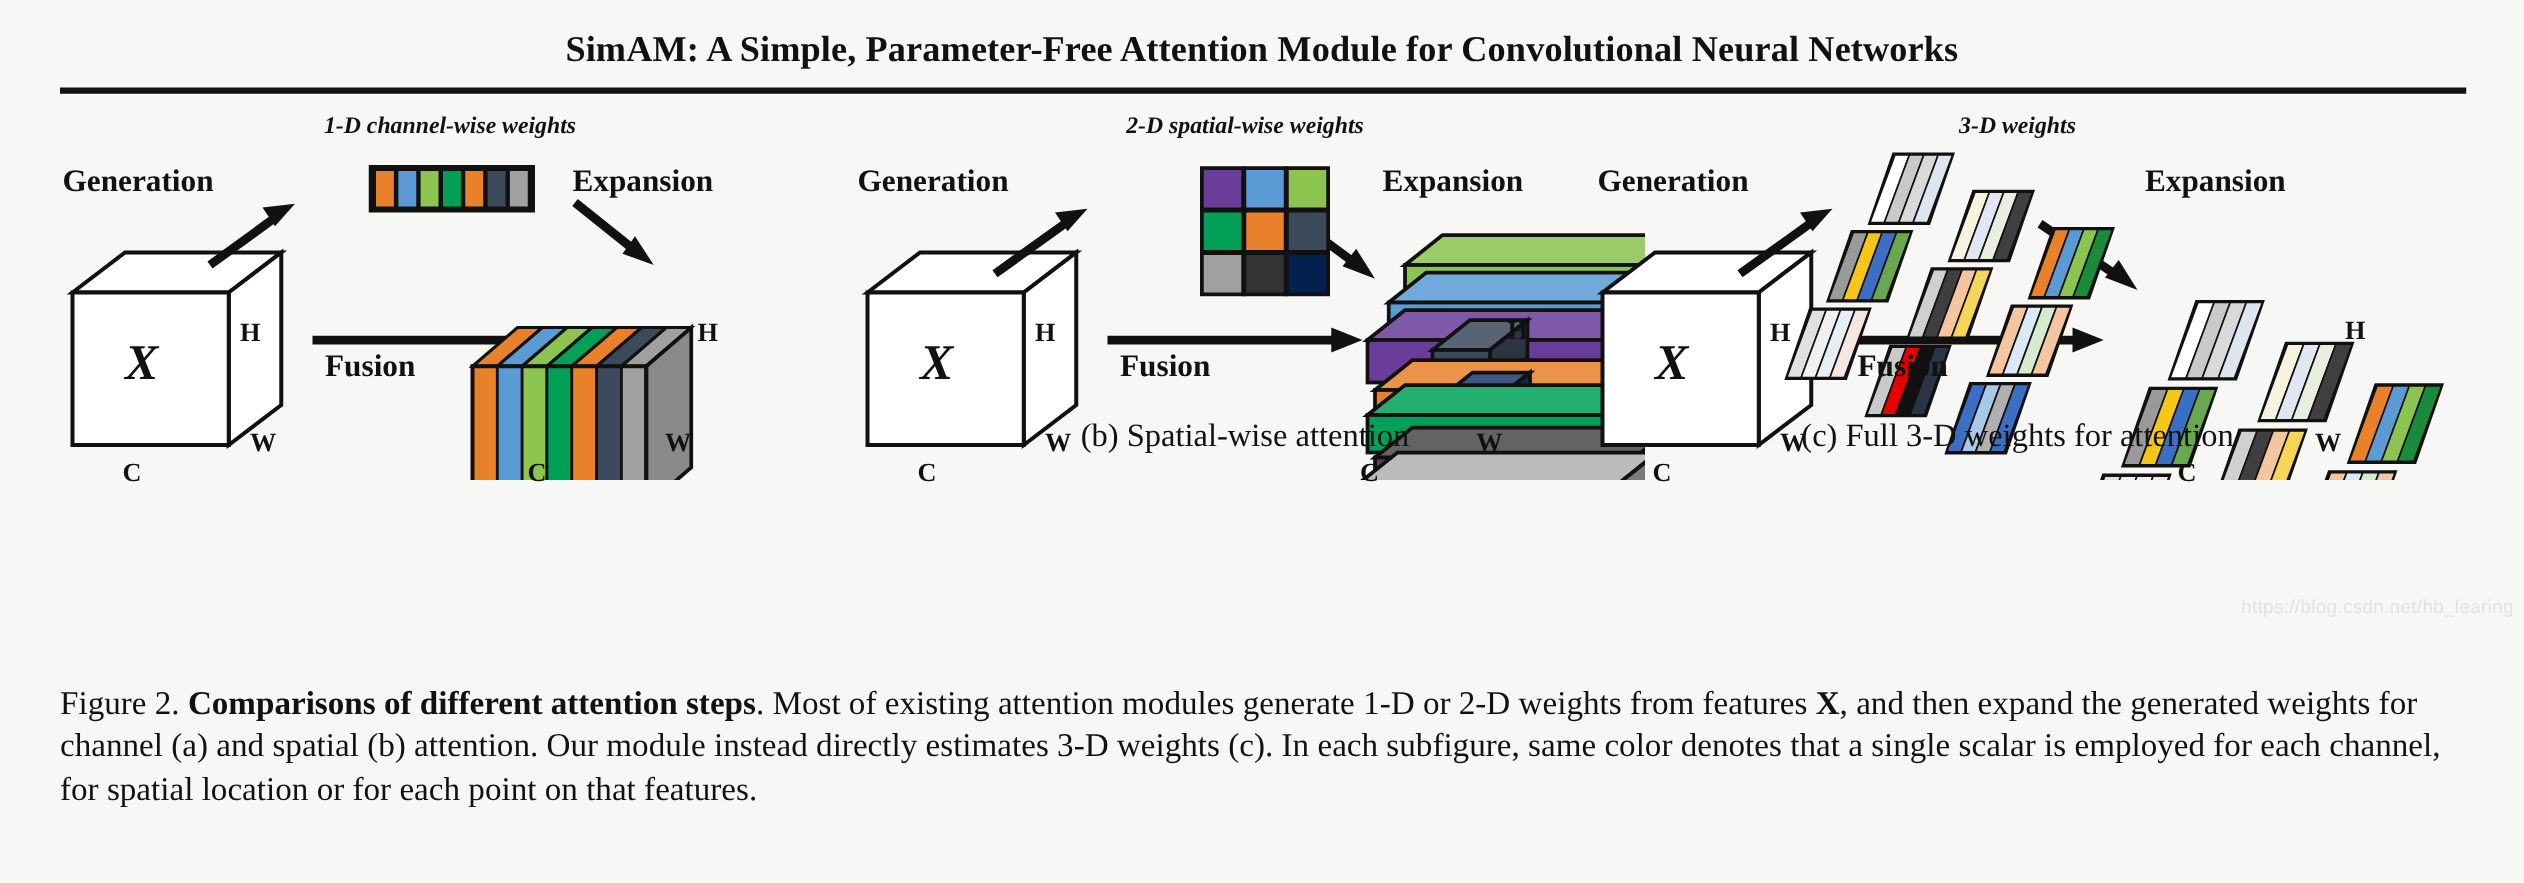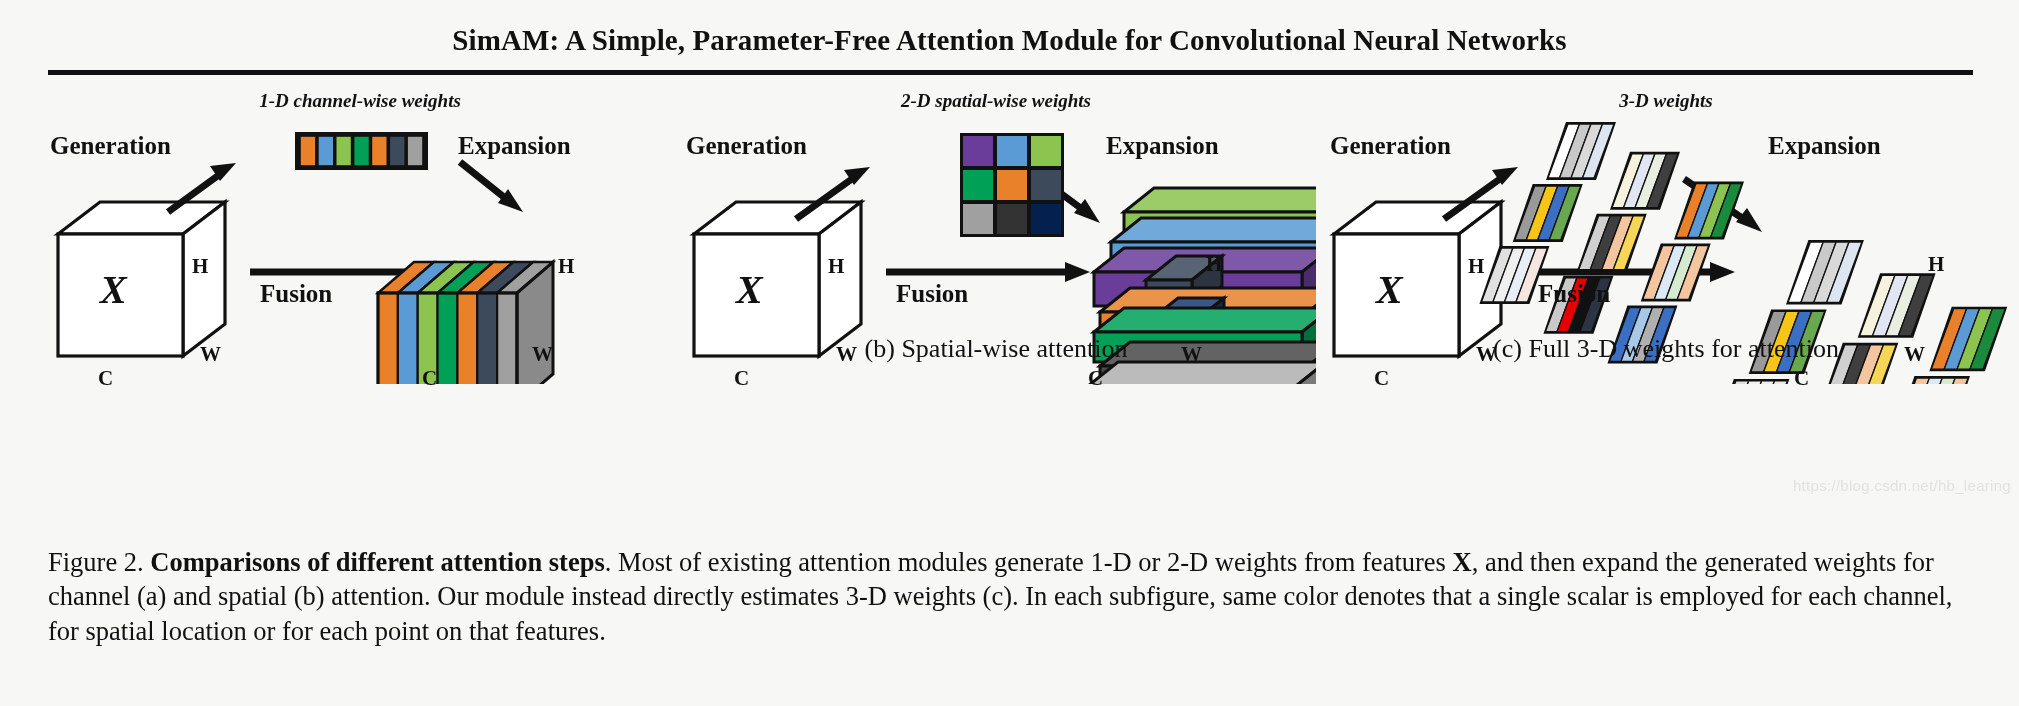--- a/index.html
+++ b/index.html
@@ -23,21 +23,21 @@
   }
   .title-rule{
     position:absolute;top:70px;left:48px;width:1925px;height:5px;
     background:#111;
   }
 
   
   .panel{position:absolute;top:84px;height:300px;}
   #panel-a{left:40px;width:640px;}
   #panel-b{left:676px;width:640px;}
-  #panel-c{left:1316px;width:700px;}
+  #panel-c{left:1264px;width:700px;}
 
   .weights-label{
     position:absolute;top:6px;width:100%;text-align:center;
     font-style:italic;font-weight:bold;font-size:19px;
     font-family:"Liberation Serif", serif;
   }
   #panel-c .weights-label{top:6px;}
 
   .step-label{
     position:absolute;font-weight:bold;font-size:25px;

